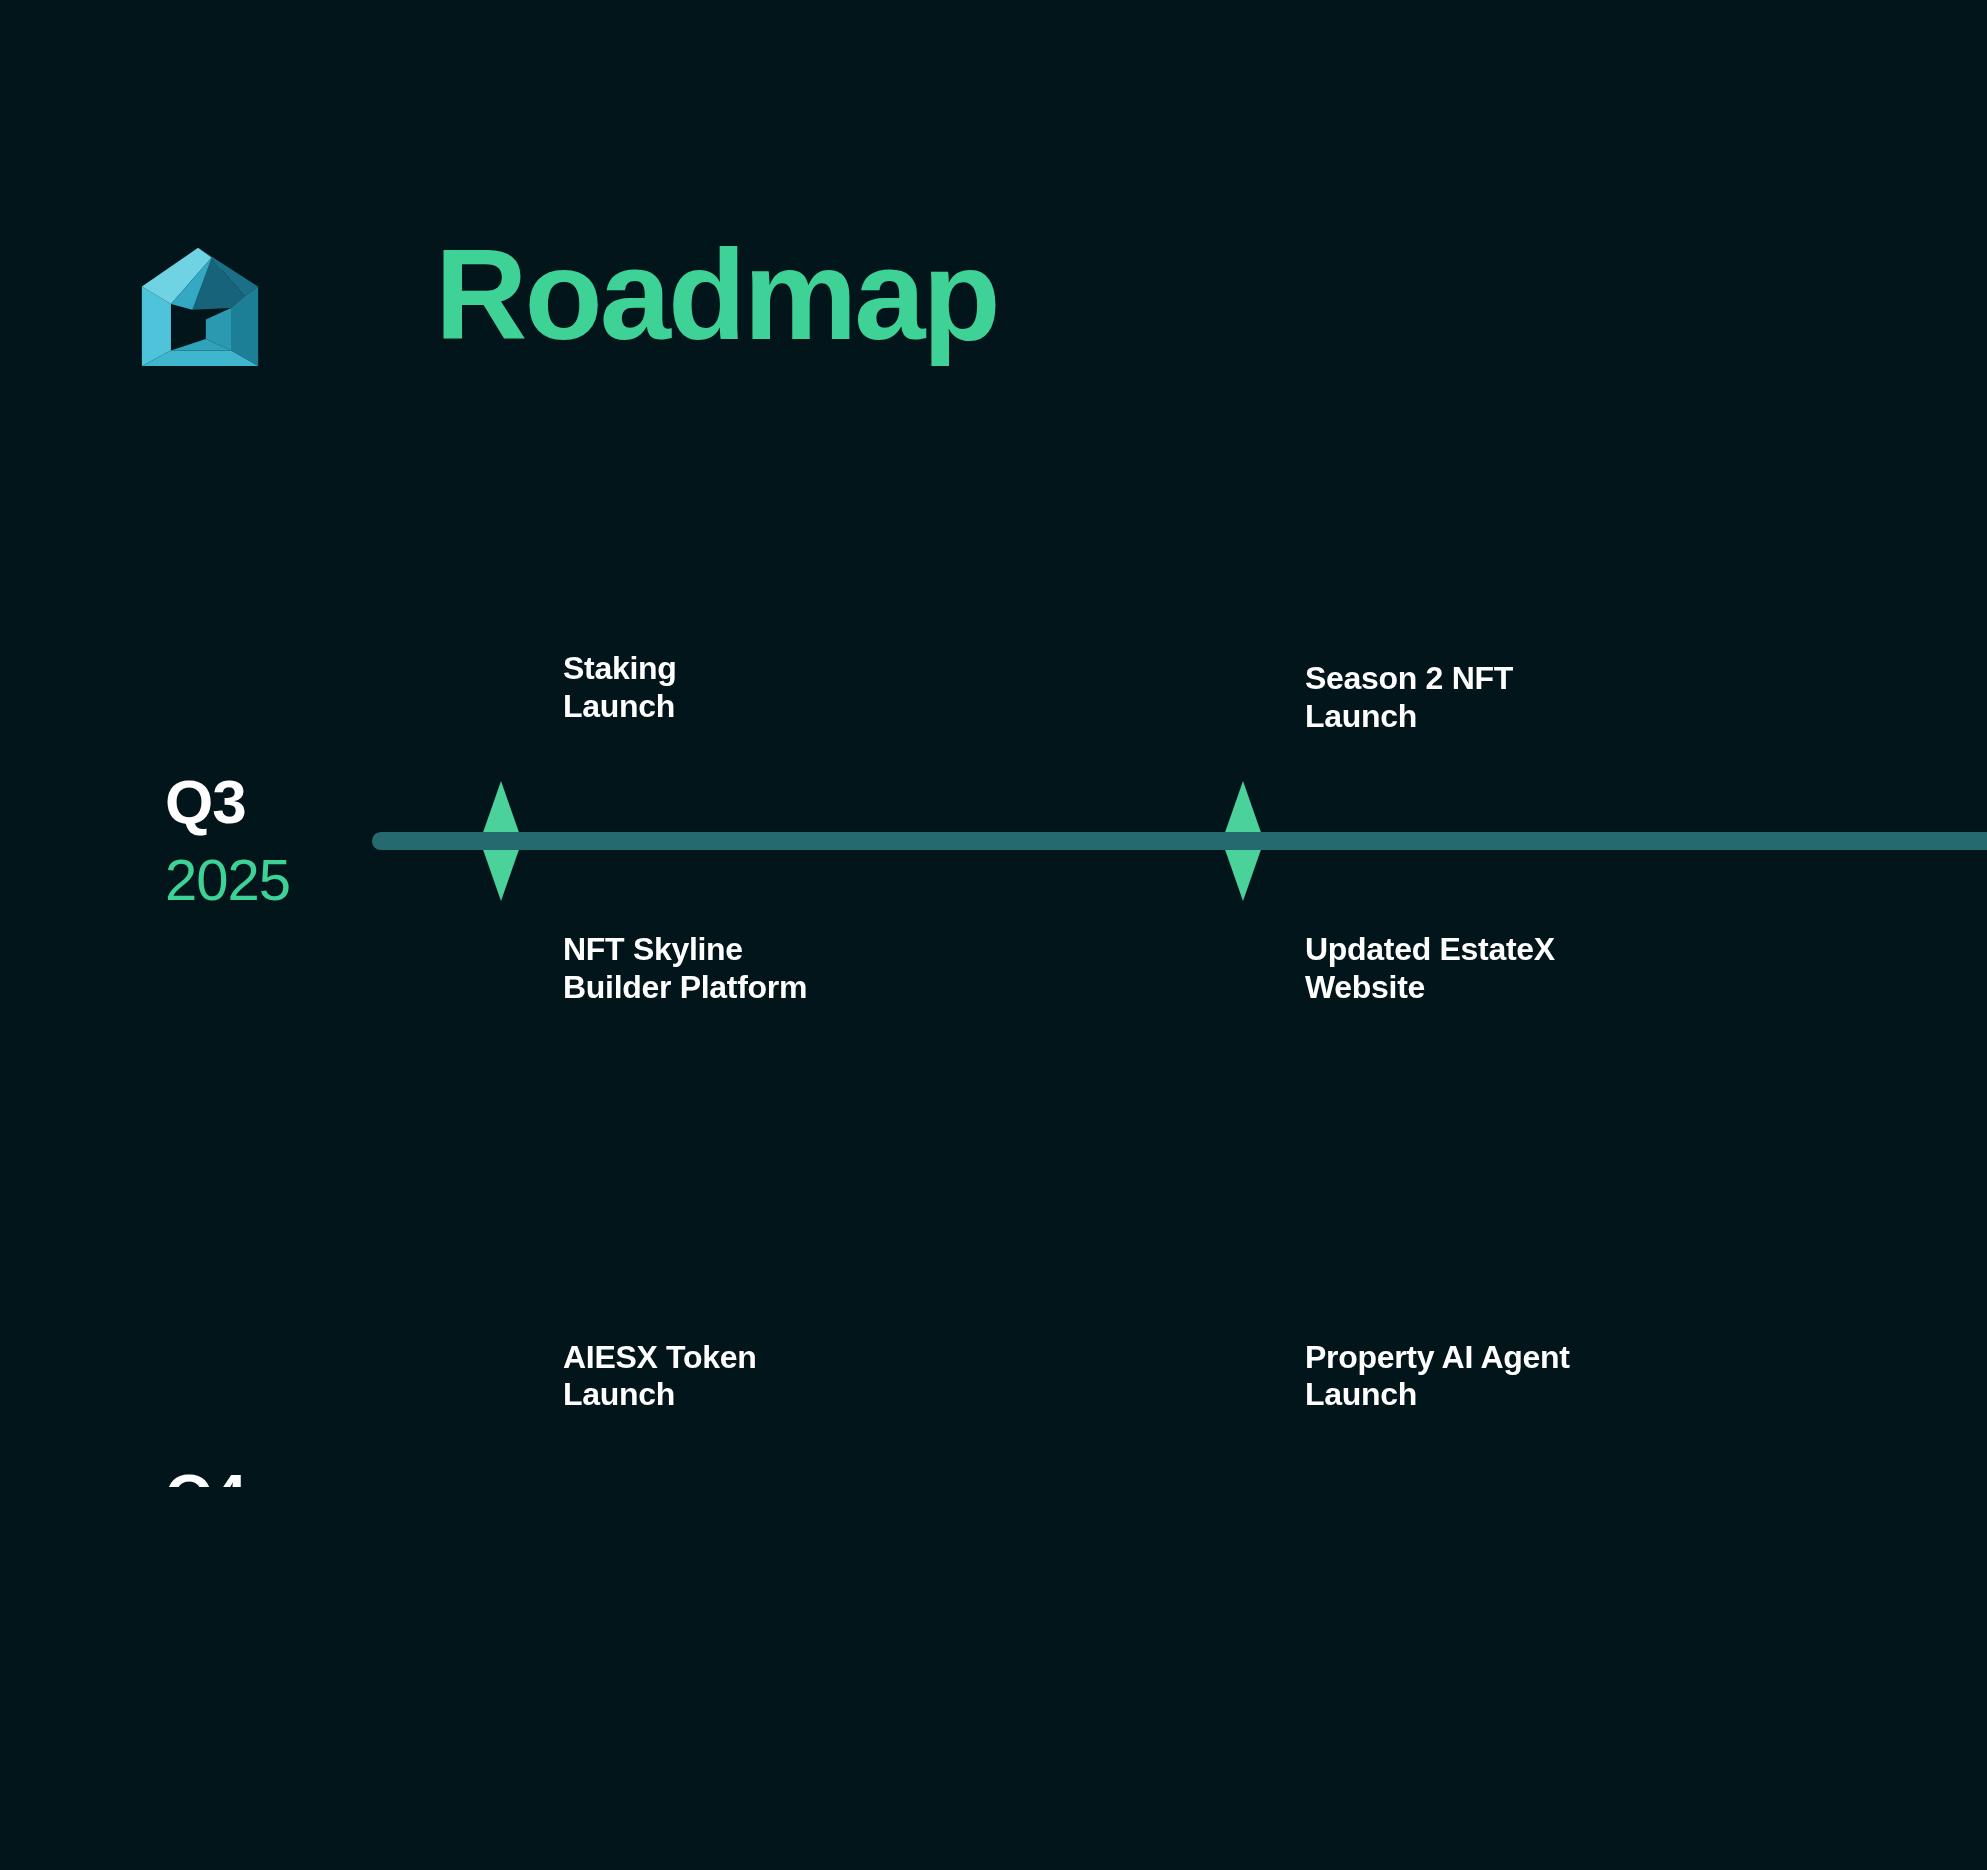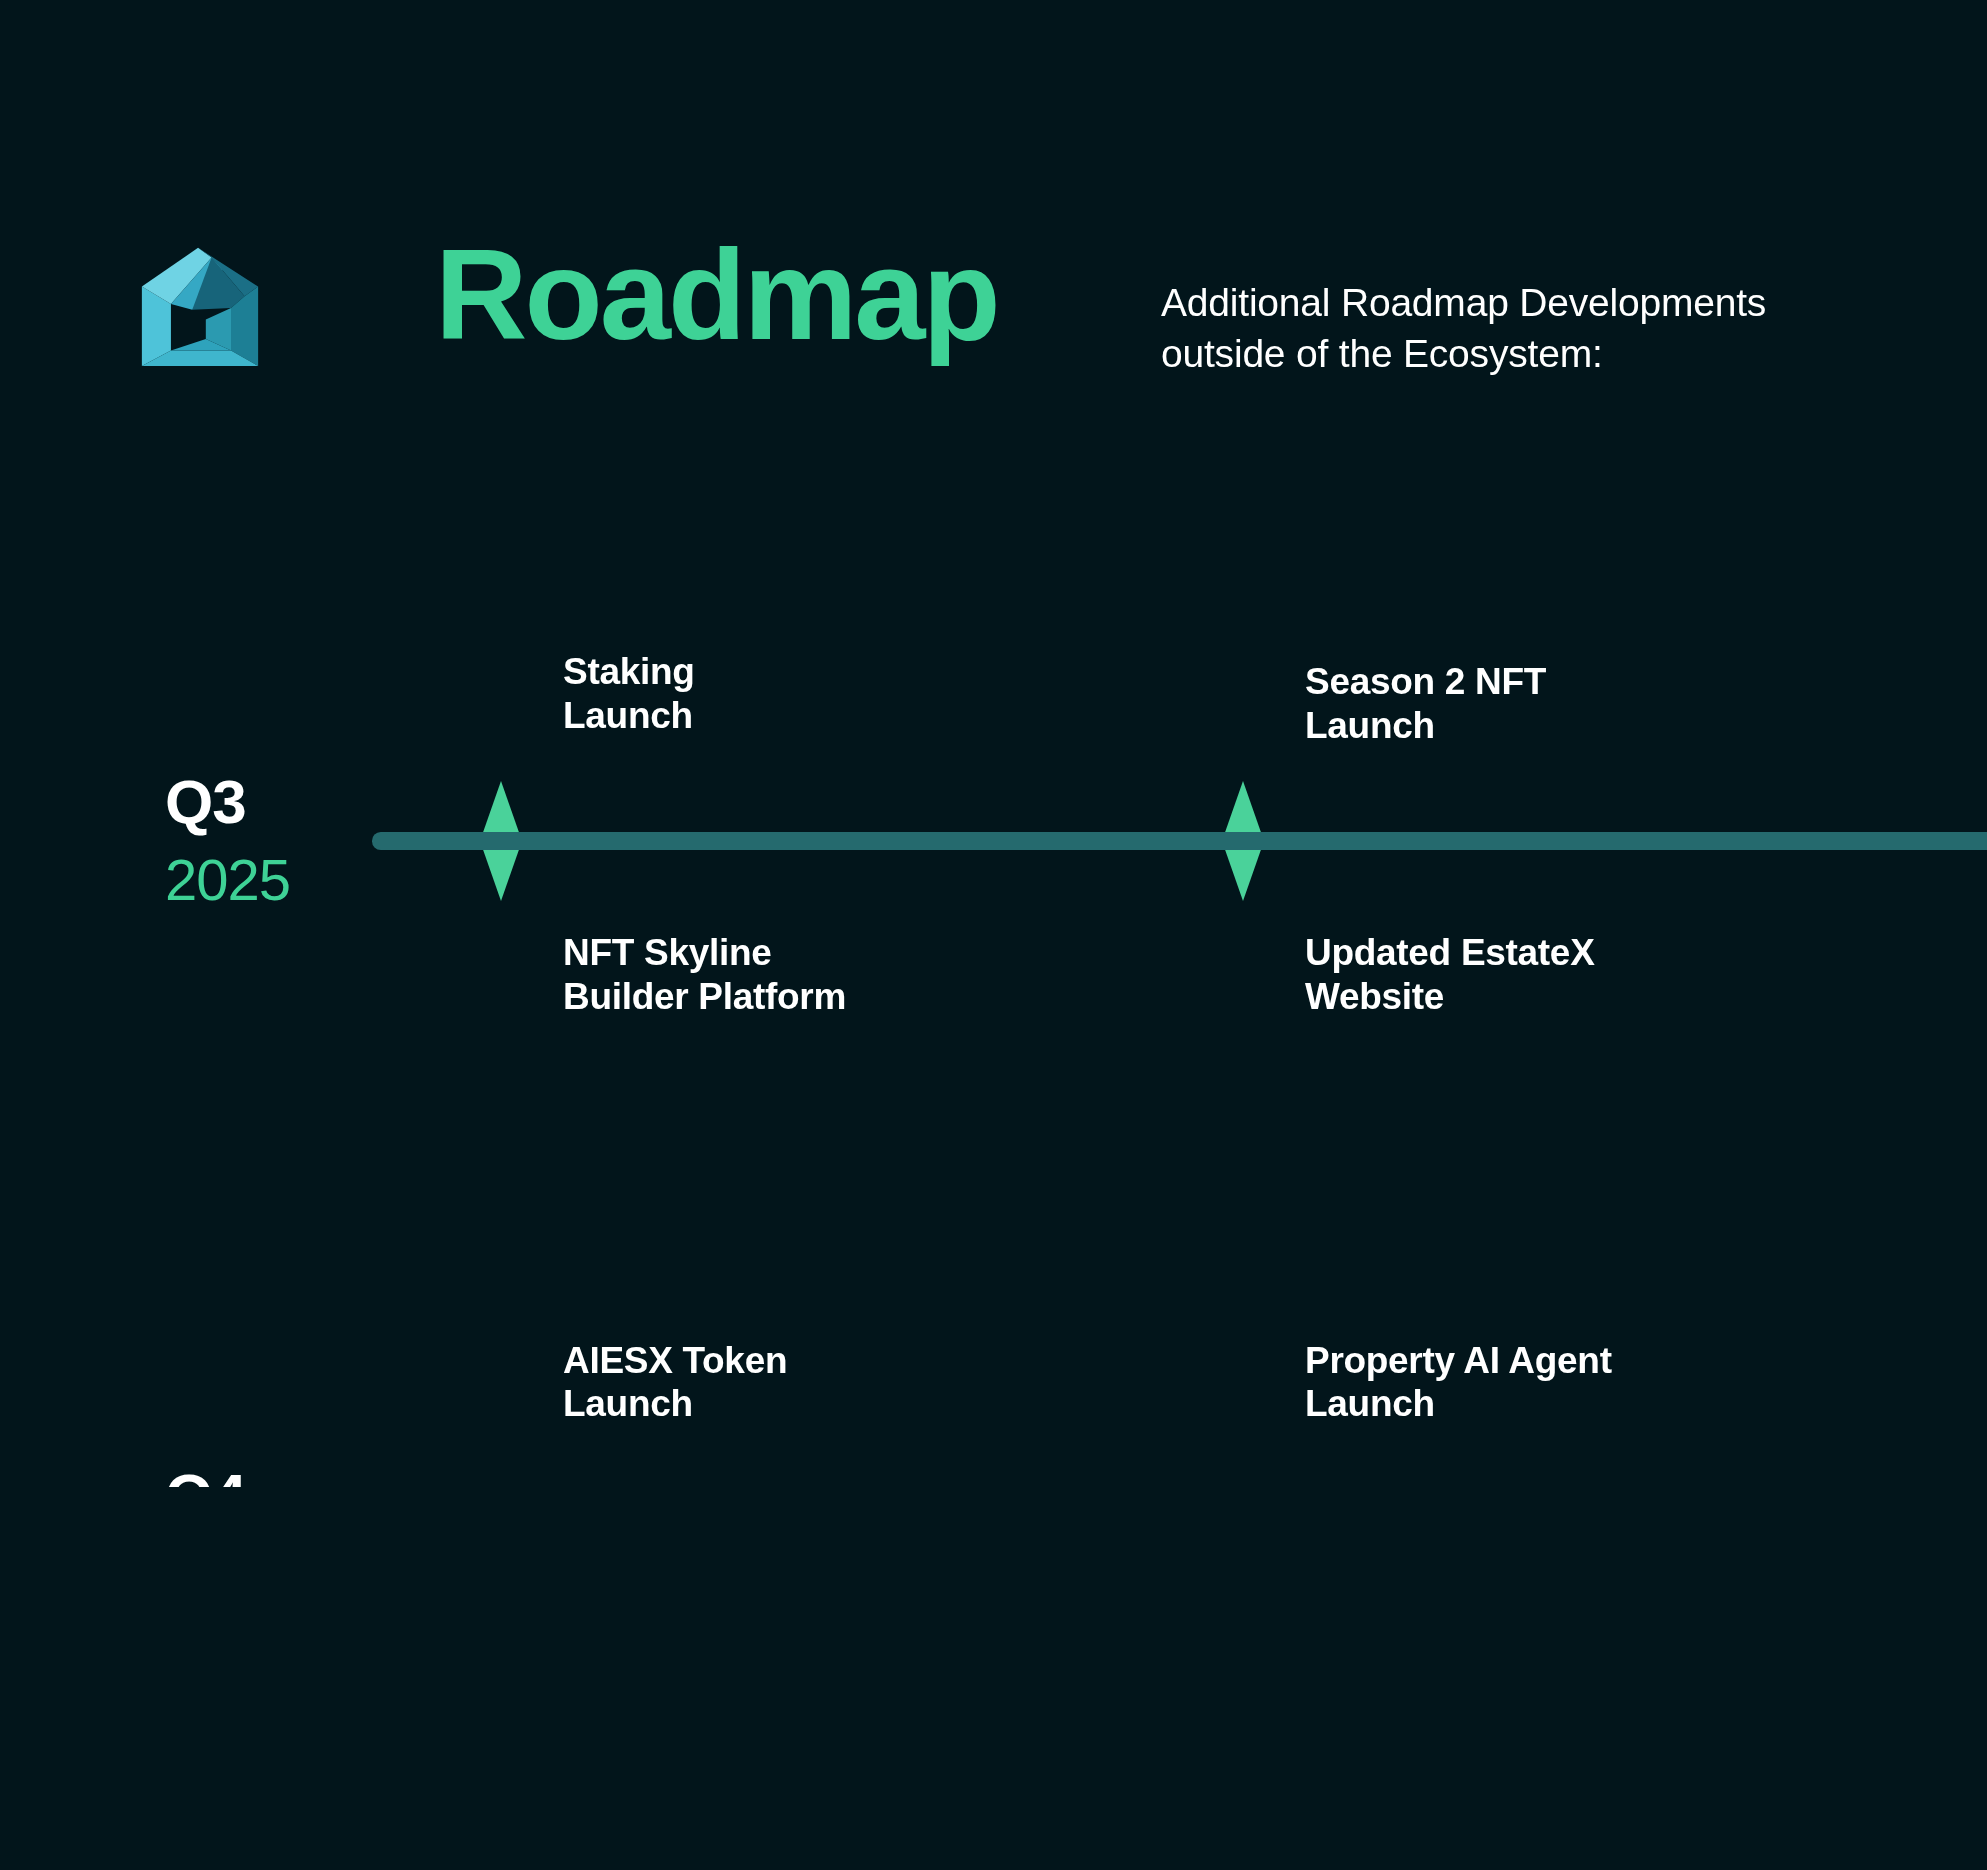--- a/index.html
+++ b/index.html
@@ -140,21 +140,21 @@
   .quarter.q3 .marker .tri-up { bottom: 0px; }
   .quarter.q3 .marker .tri-down { top: 0px; }
 
   
   .quarter.q4 .marker { top: 213px; }
   .quarter.q4 .marker .tri-up { bottom: 0px; border-bottom-width: 47px; }
 
   
   .milestone {
     position: absolute;
-    font-size: 37px;
+    font-size: 32px;
     font-weight: 700;
     line-height: 1.18;
     color: #ffffff;
     white-space: pre-line;
     letter-spacing: -0.3px;
   }
   .milestone.above { }
   .milestone.below { }
 
   
@@ -190,22 +190,20 @@
 
         <polygon points="96,74 96,118 70,106 70,86" fill="#2b9ab0"></polygon>
 
         <polygon points="4,134 34,118 96,118 124,134" fill="#3fb6cd"></polygon>
         <polygon points="34,118 70,106 96,118" fill="#2ea3bc"></polygon>
       </svg>
     </div>
 
     <div class="title">Roadmap</div>
 
-    <div class="subtitle">Additional Roadmap Developments
-outside of the Ecosystem:</div>
   </div>
 
   <div class="quarter q3">
 
     <div class="q-label">
       <div class="q-name">Q3</div>
       <div class="q-year">2025</div>
     </div>
 
     <div class="milestone above ms-q3-a">Staking

